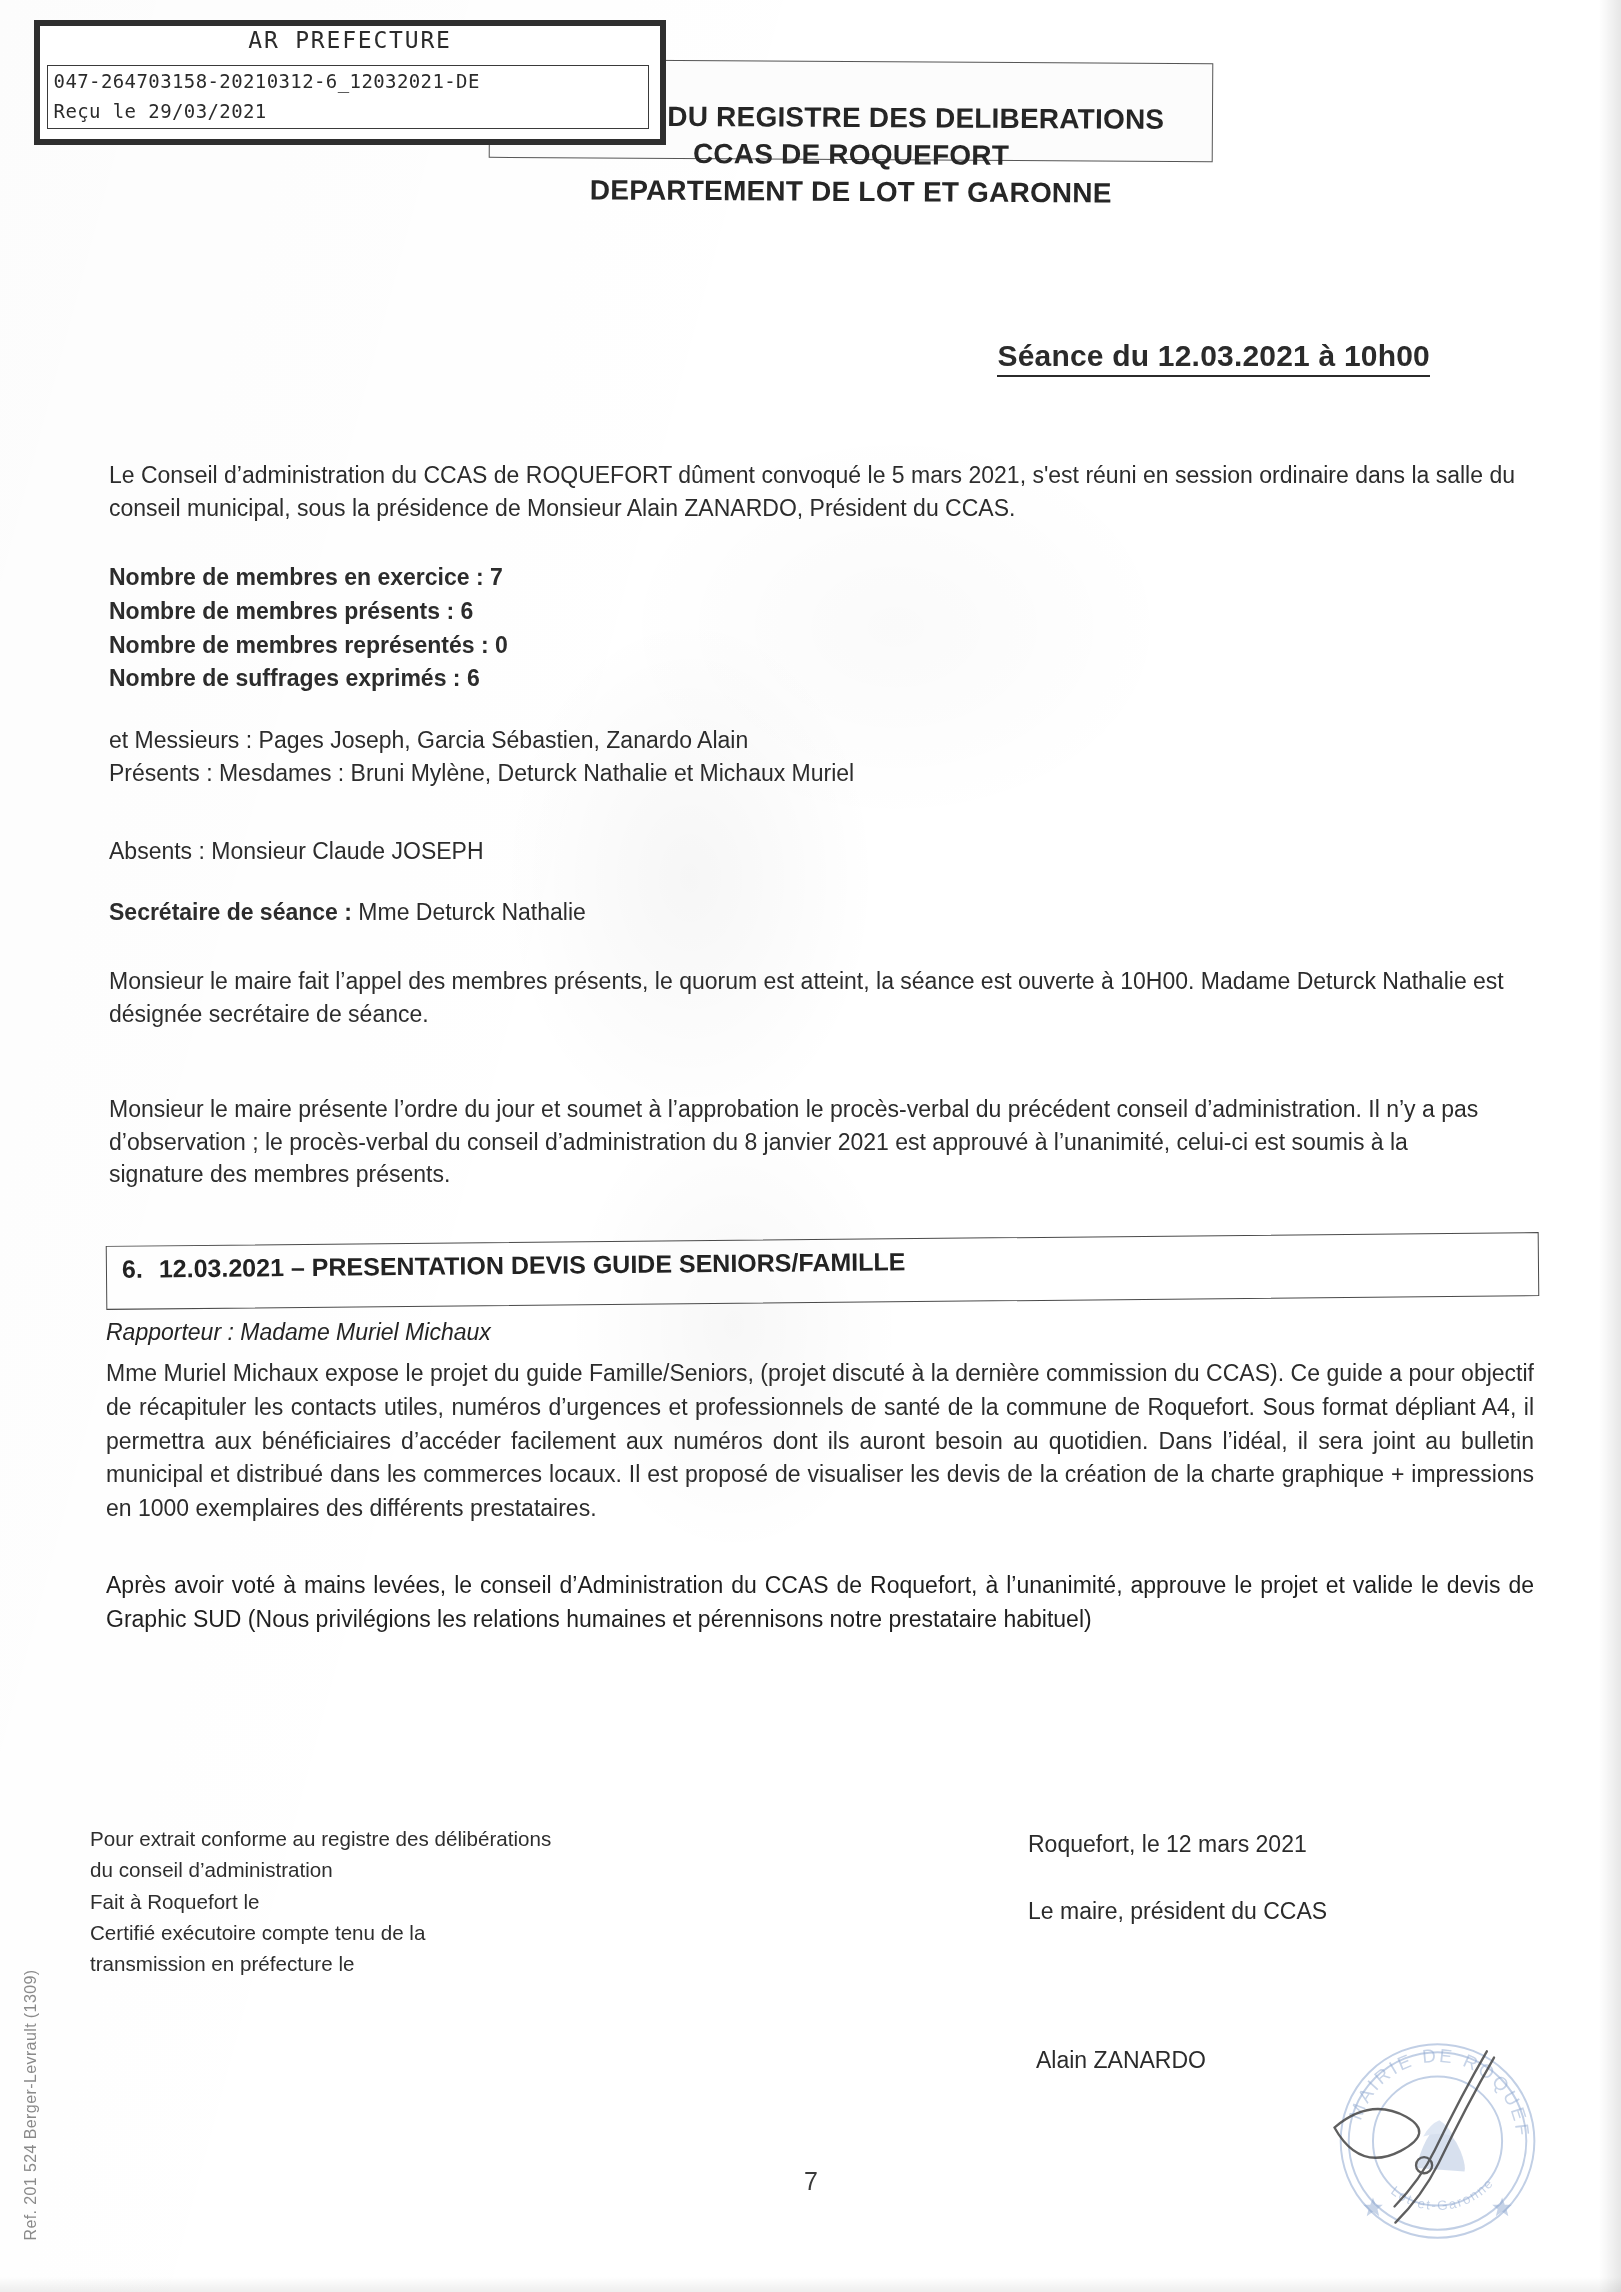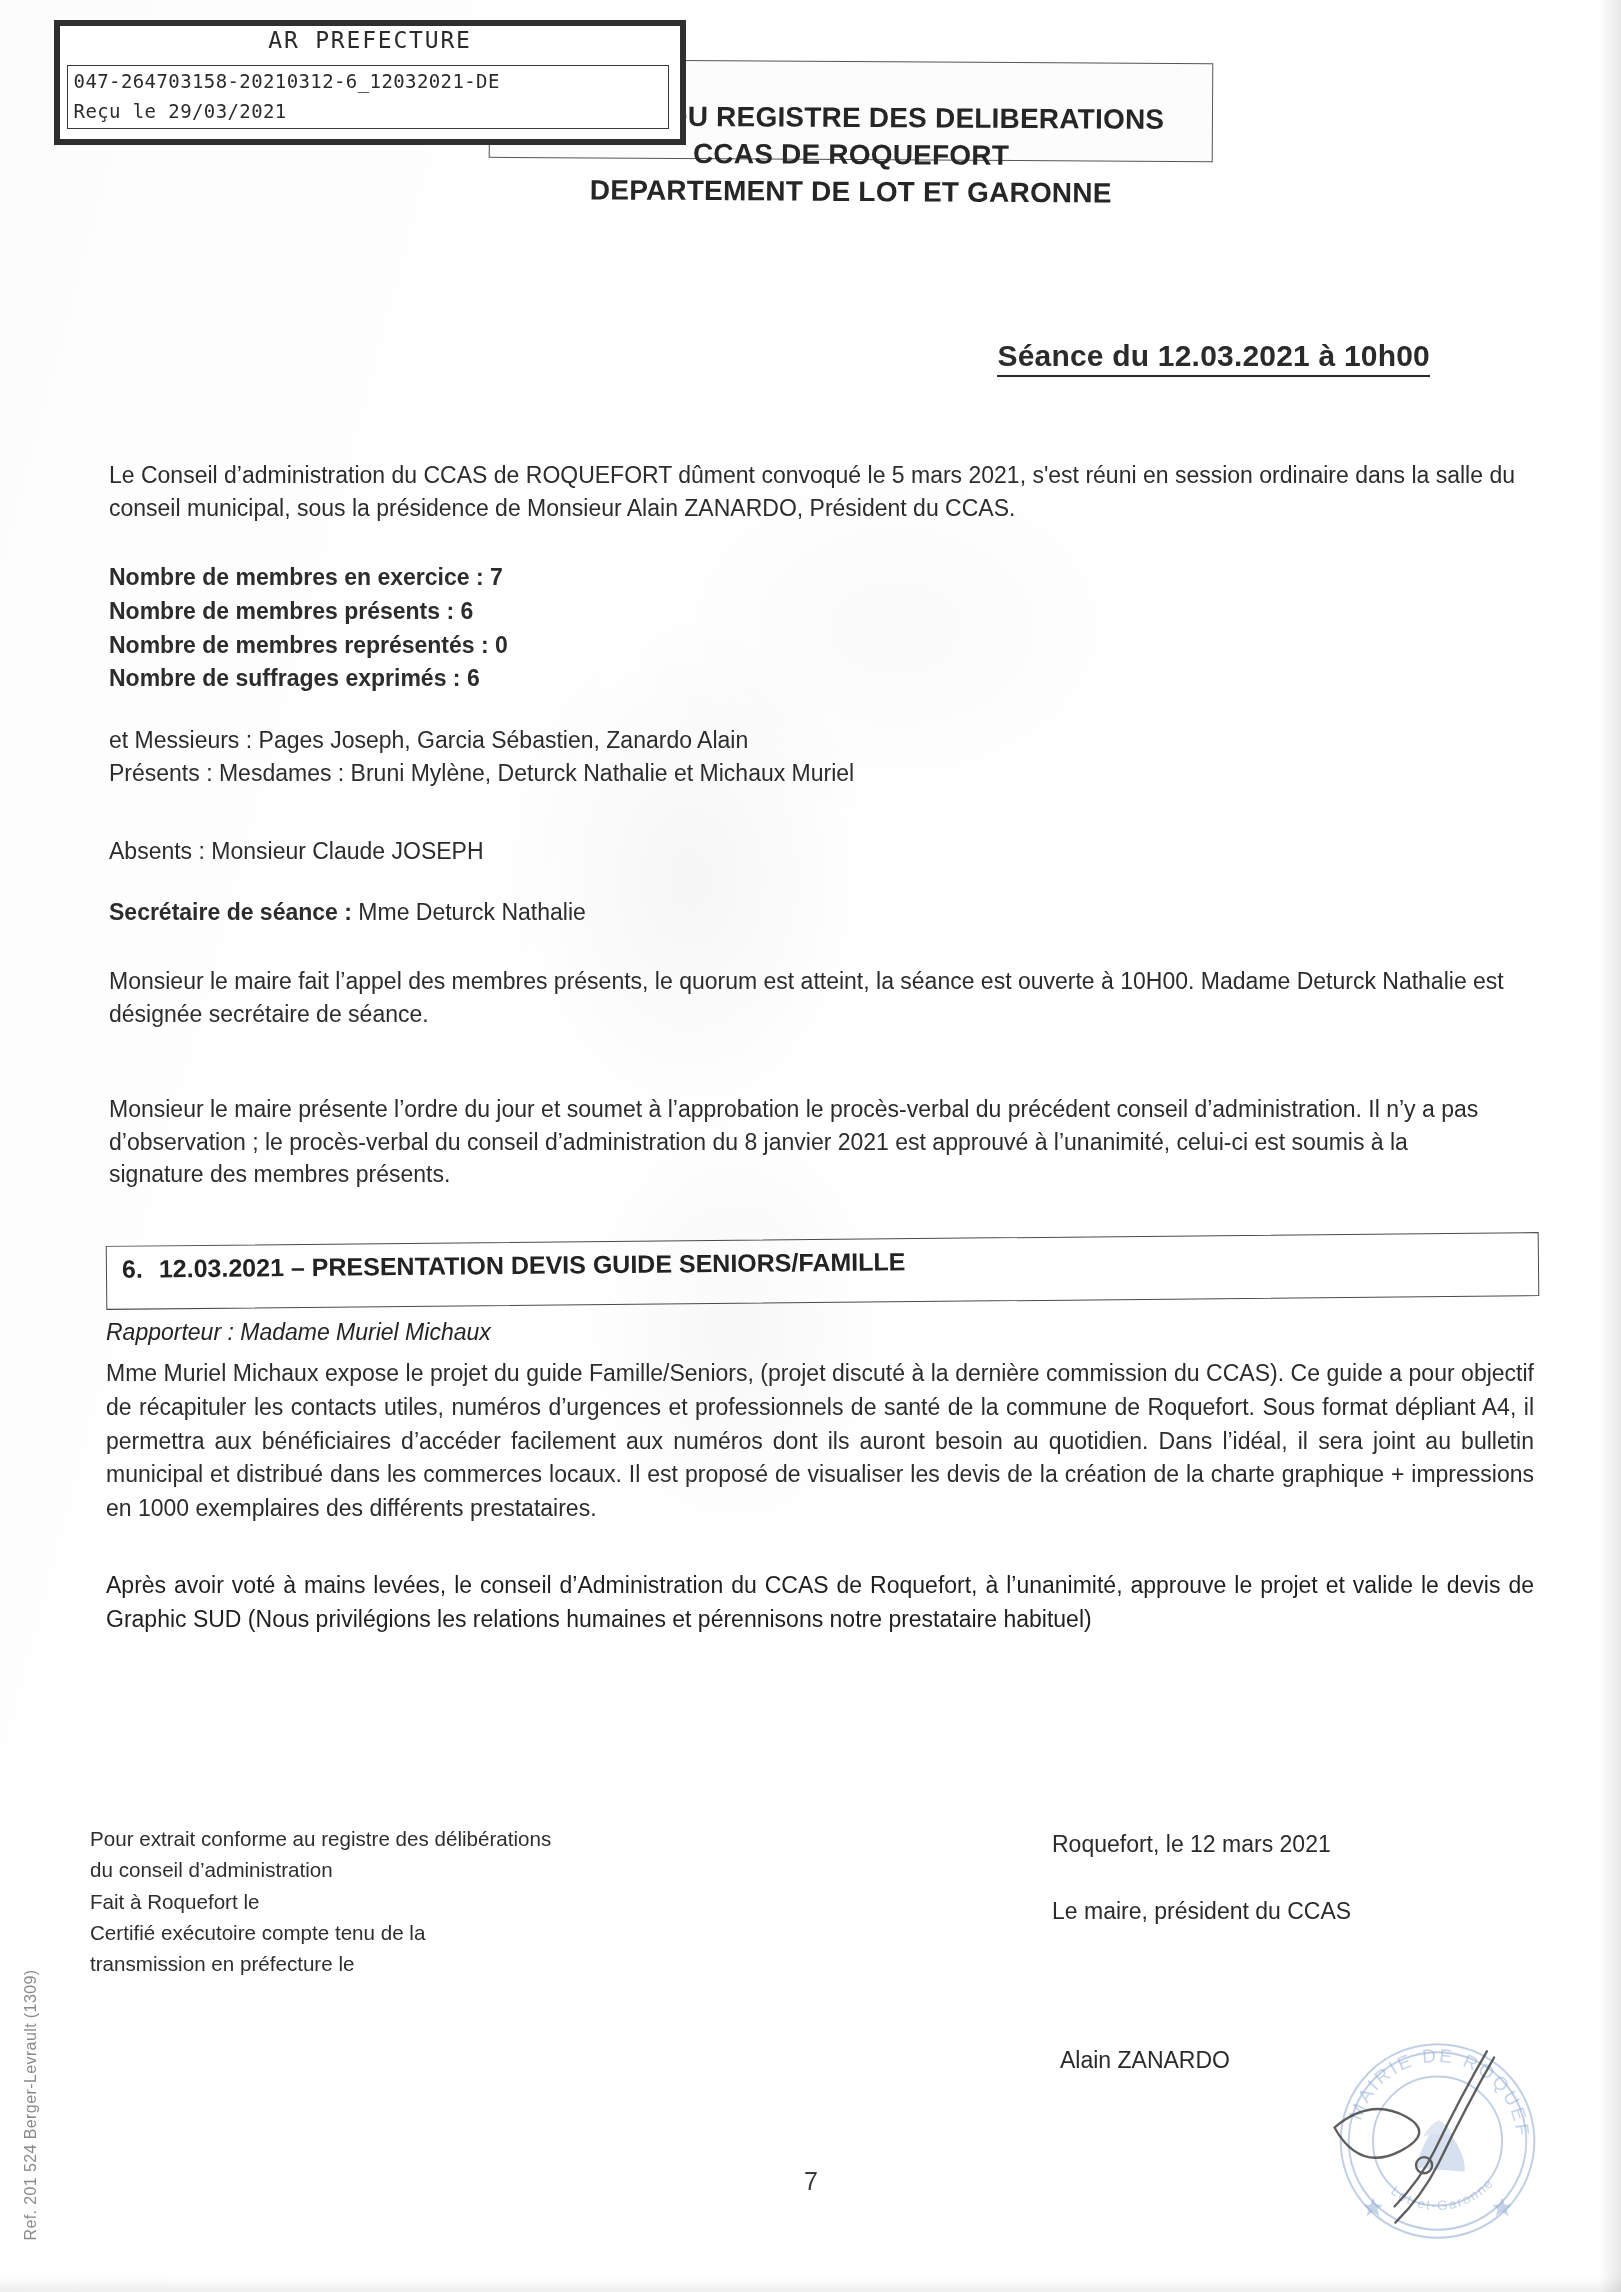--- a/index.html
+++ b/index.html
@@ -48,21 +48,20 @@
   .ar-stamp {
     position: absolute;
     left: 34px;
     top: 19.7px;
     width: 632px;
     height: 125px;
     border: 6.3px solid #2f2f2f;
     background: #fff;
     box-sizing: border-box;
     z-index: 6;
-    margin-left: 20px;
   }
   .ar-stamp-title {
     font-family: "DejaVu Sans Mono", monospace;
     font-size: 23px;
     letter-spacing: 1.8px;
     text-align: center;
     color: #2b2b2b;
     padding-top: 2.7px;
     line-height: 1.1;
   }
@@ -234,21 +233,21 @@
   .footer-left {
     position: absolute;
     left: 90px;
     top: 1823px;
     font-size: 20.6px;
     line-height: 1.52;
     color: #2e2e2e;
   }
   .footer-right {
     position: absolute;
-    left: 1052px;
+    left: 1028px;
     top: 1827px;
     font-size: 23px;
     line-height: 1.5;
     color: #2b2b2b;
   }
   .fr-line2 { margin-top: 32px; }
   .fr-line3 { margin-top: 115px; margin-left: 8px; }
 
   
   .page-number {

